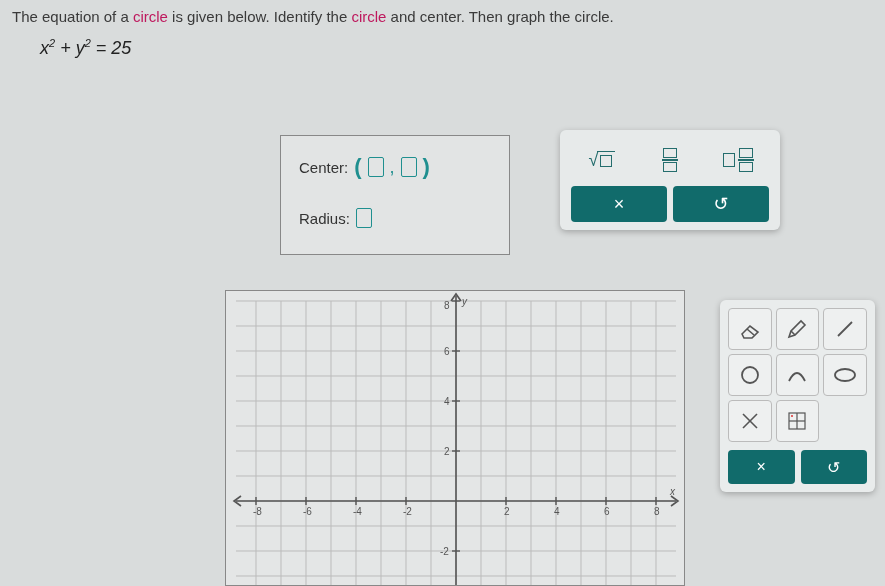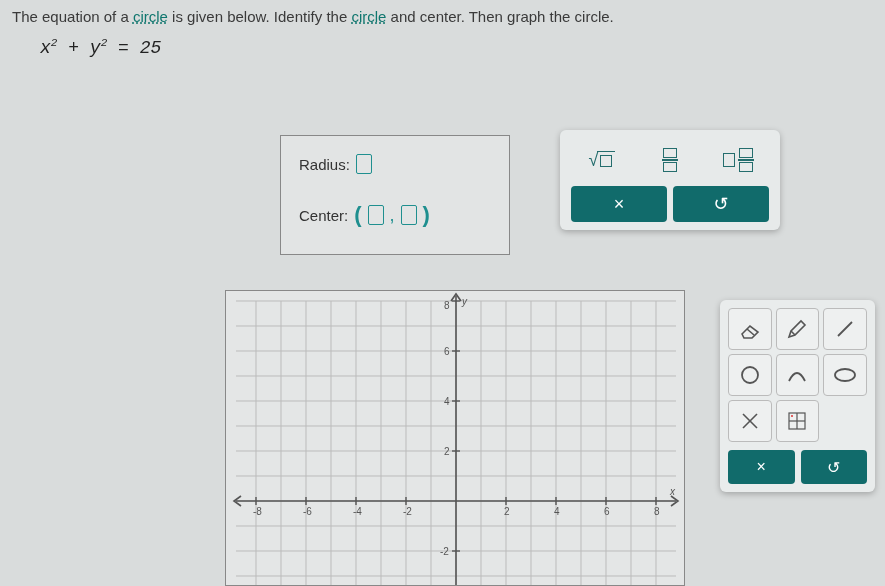--- a/index.html
+++ b/index.html
@@ -10,27 +10,26 @@
     height: 586px;
     position: relative;
     color: #333;
   }
   .question {
     padding: 8px 12px 4px 12px;
     font-size: 15px;
     color: #3a3a3a;
   }
   .question .term {
-    color: #0f766e;
-    text-decoration: underline;
+    color: #be185d;
     text-decoration-style: dotted;
   }
   .equation {
     margin: 8px 13px 0 40px;
-    font-family: Liberation Mono, monospace;
+    font-family: Liberation Sans, sans-serif;
     font-style: italic;
     font-size: 18px;
     color: #222;
   }
   .equation sup { font-size: 11px; vertical-align: super; }
   .answer-box {
     position: absolute;
     left: 280px;
     top: 135px;
     width: 230px;
@@ -122,30 +121,30 @@
 <div class="question">
   <span>The equation of a </span><span class="term">circle</span><span> is given below. Identify the </span><span class="term">circle</span><span> and center. Then graph the circle.</span>
 </div>
 
 <div class="equation">
   x<sup>2</sup> + y<sup>2</sup> = 25
 </div>
 
 <div class="answer-box">
   <div class="answer-row">
-    <span>Radius:</span>
-    <span class="slot"></span>
-  </div>
-  <div class="answer-row">
     <span>Center:</span>
     <span class="paren">(</span>
     <span class="slot"></span>
     <span style="font-size:18px;color:#1f8f8f;">,</span>
     <span class="slot"></span>
     <span class="paren">)</span>
+  </div>
+  <div class="answer-row">
+    <span>Radius:</span>
+    <span class="slot"></span>
   </div>
 </div>
 
 <div class="keypad">
   <div class="kp-row">
     <div class="kp-cell">
       <span class="sqrt-wrap">
           <span class="rad">√</span>
           <span class="overline"><span class="sq"></span></span>
         </span>

